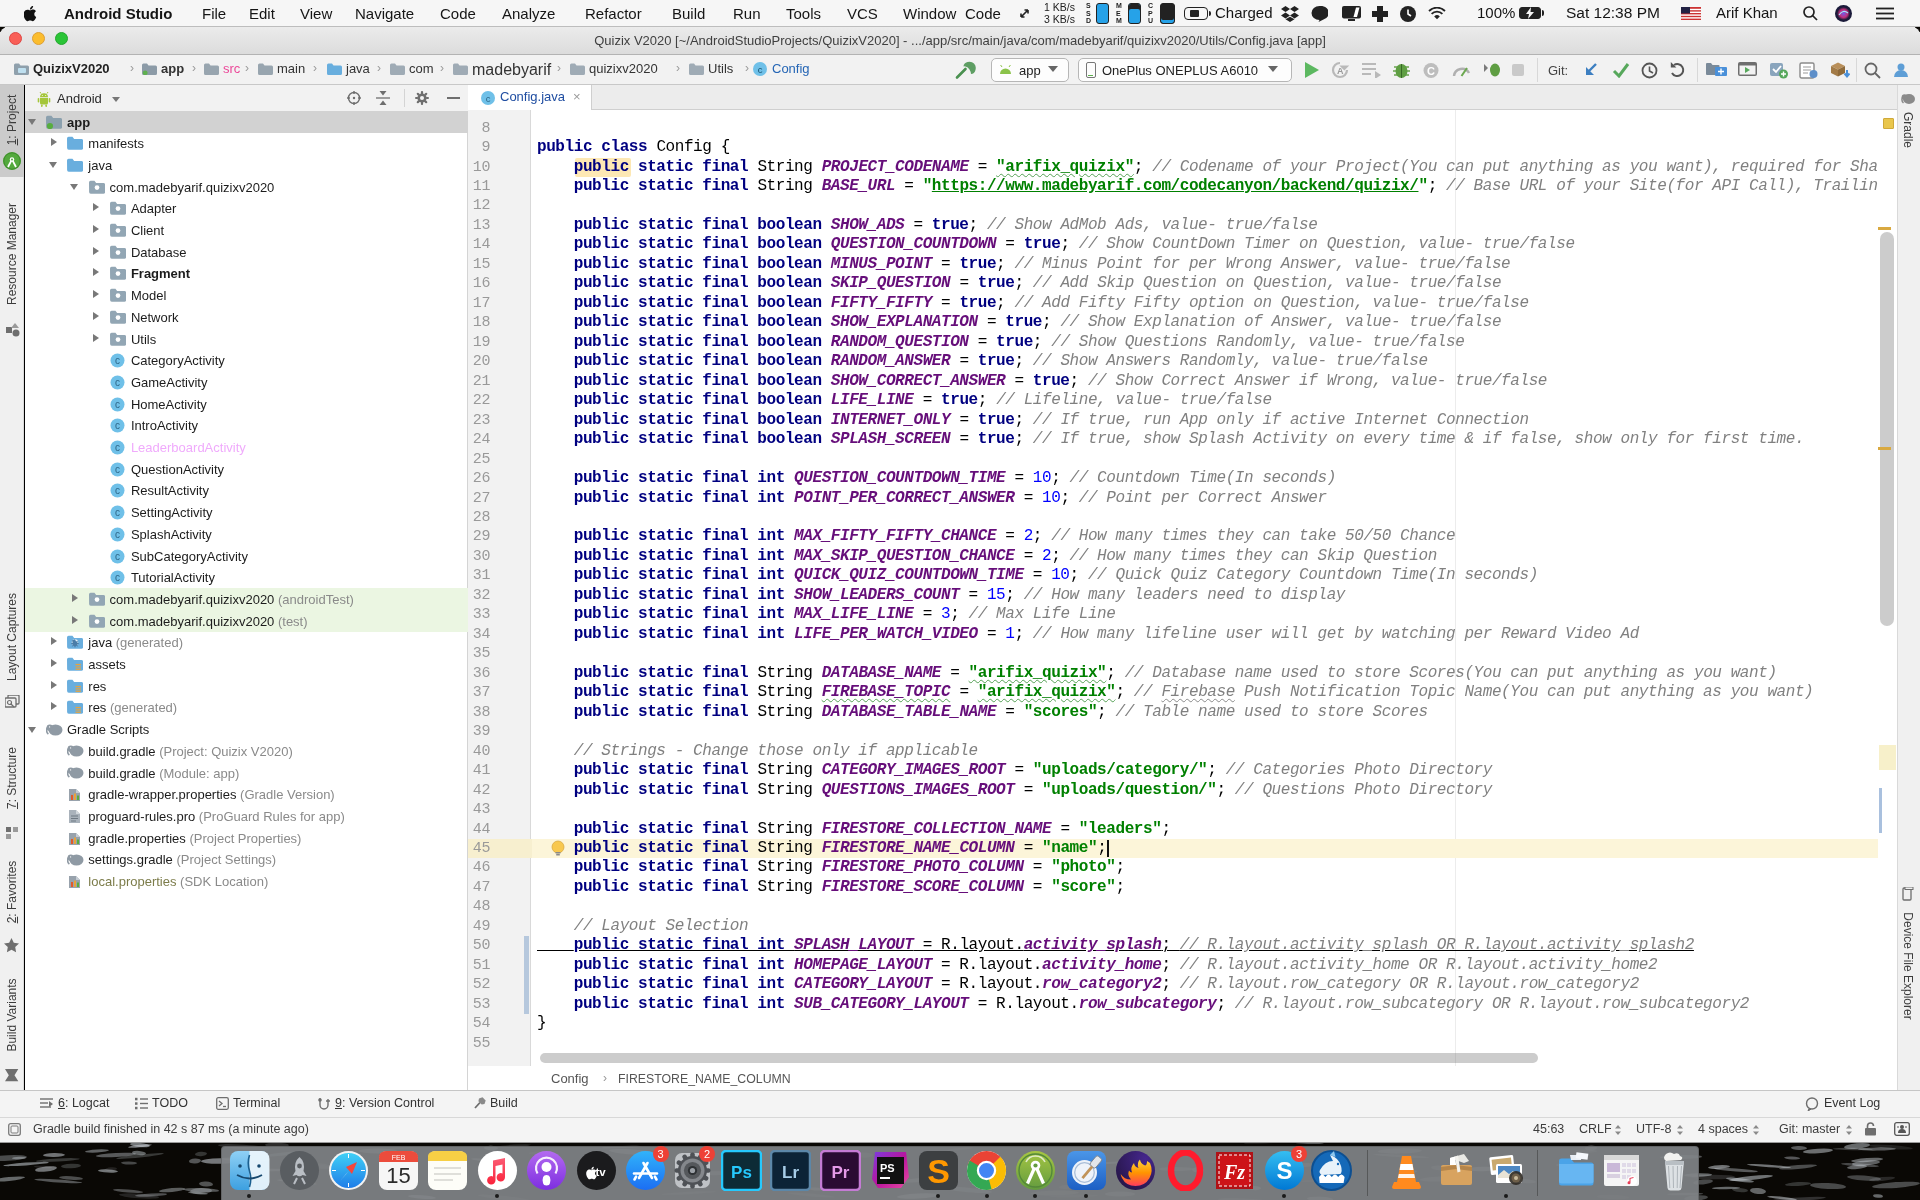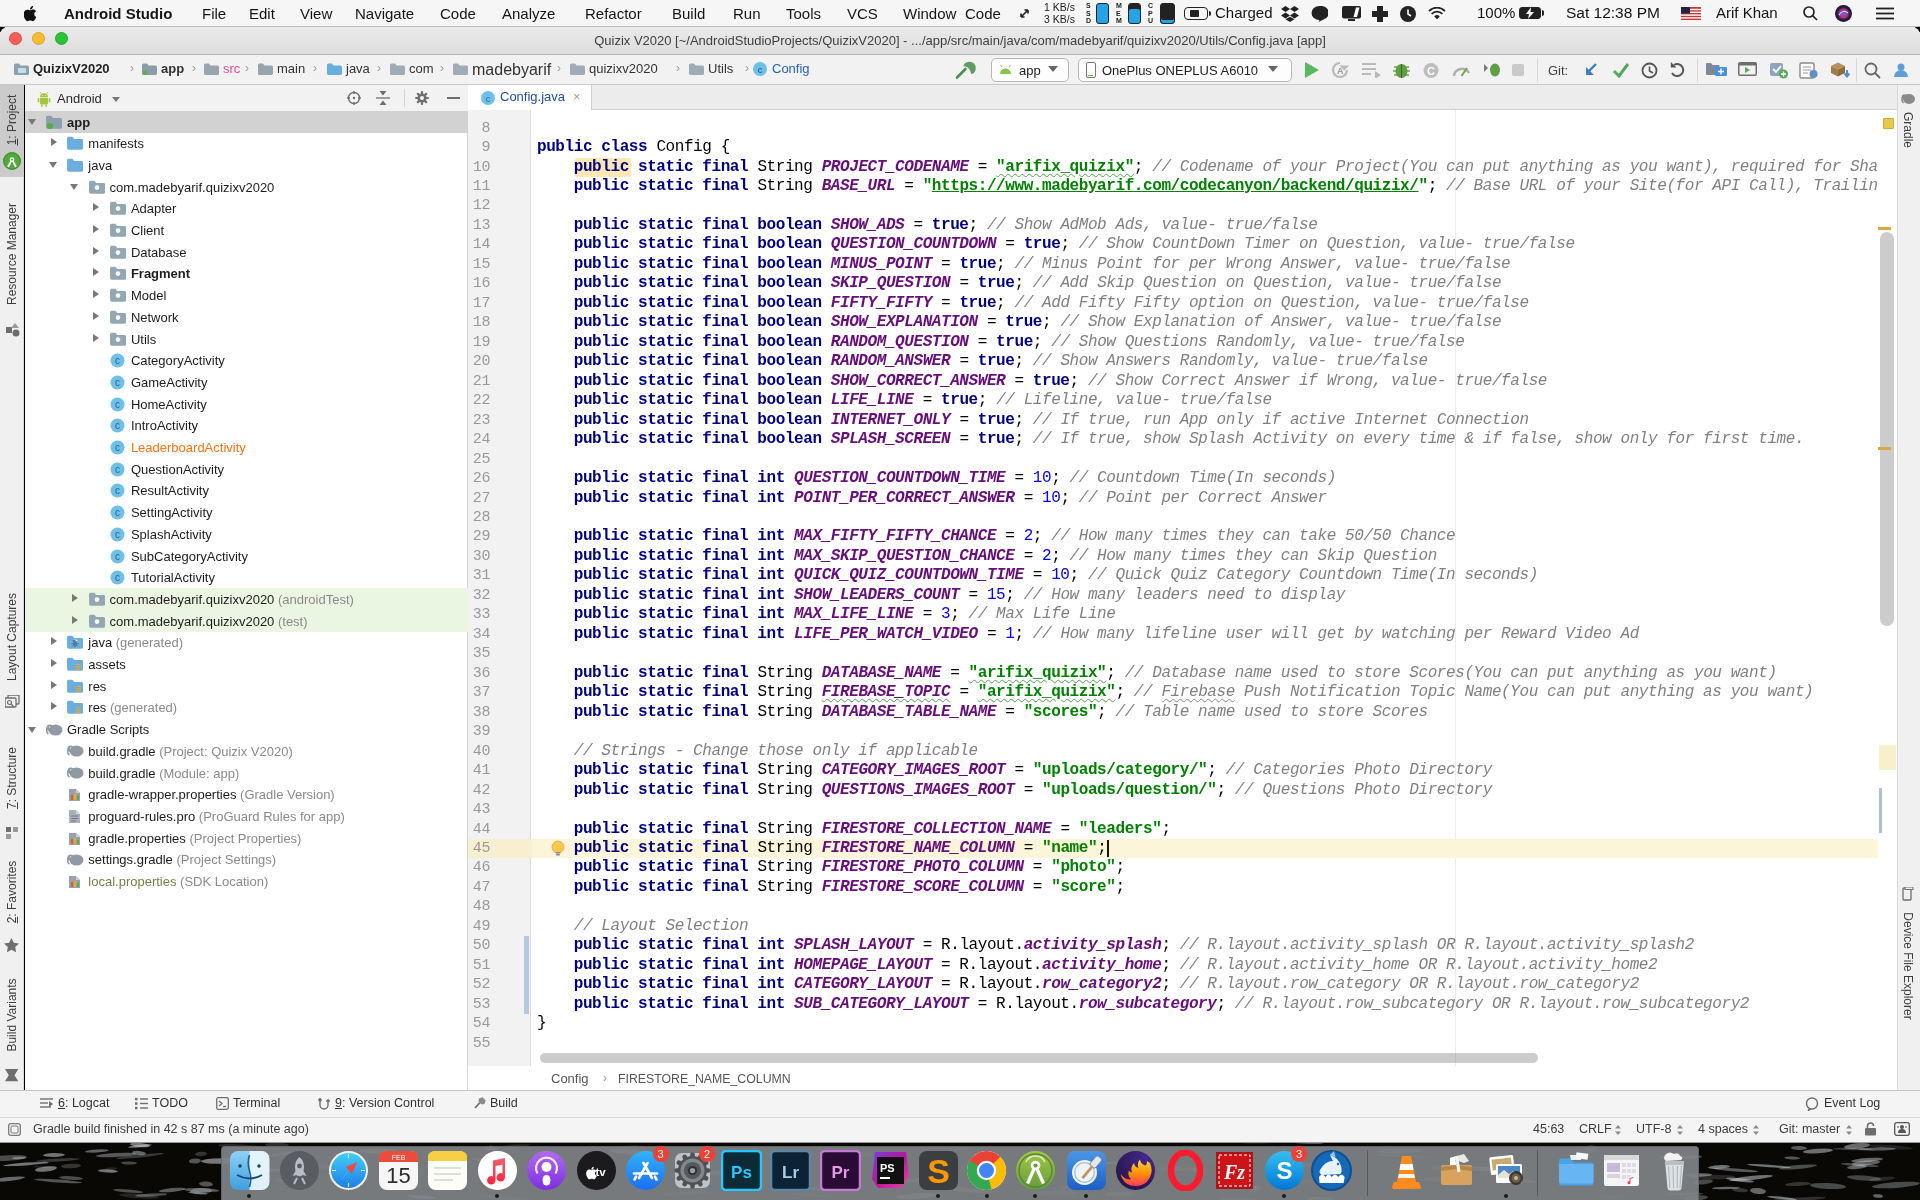--- a/index.html
+++ b/index.html
@@ -605,21 +605,21 @@
 <div class="tree" style="left:130.9px;top:396.59999999999997px;font-weight:normal;color:#1c1c1c;">HomeActivity</div>
 <svg class="abs" style="left:109.9px;top:418.3px" width="15" height="15">
     <circle cx="7.5" cy="7.5" r="7" fill="#6fc0e8"></circle>
     <text x="7.5" y="11" font-size="10" text-anchor="middle" fill="#2d6587" font-family="Liberation Sans">c</text>
   </svg>
 <div class="tree" style="left:130.9px;top:418.3px;font-weight:normal;color:#1c1c1c;">IntroActivity</div>
 <svg class="abs" style="left:109.9px;top:440.0px" width="15" height="15">
     <circle cx="7.5" cy="7.5" r="7" fill="#6fc0e8"></circle>
     <text x="7.5" y="11" font-size="10" text-anchor="middle" fill="#2d6587" font-family="Liberation Sans">c</text>
   </svg>
-<div class="tree" style="left:130.9px;top:440.0px;font-weight:normal;color:#f97316;">LeaderboardActivity</div>
+<div class="tree" style="left:130.9px;top:440.0px;font-weight:normal;color:#f0abfc;">LeaderboardActivity</div>
 <svg class="abs" style="left:109.9px;top:461.7px" width="15" height="15">
     <circle cx="7.5" cy="7.5" r="7" fill="#6fc0e8"></circle>
     <text x="7.5" y="11" font-size="10" text-anchor="middle" fill="#2d6587" font-family="Liberation Sans">c</text>
   </svg>
 <div class="tree" style="left:130.9px;top:461.7px;font-weight:normal;color:#1c1c1c;">QuestionActivity</div>
 <svg class="abs" style="left:109.9px;top:483.4px" width="15" height="15">
     <circle cx="7.5" cy="7.5" r="7" fill="#6fc0e8"></circle>
     <text x="7.5" y="11" font-size="10" text-anchor="middle" fill="#2d6587" font-family="Liberation Sans">c</text>
   </svg>
 <div class="tree" style="left:130.9px;top:483.4px;font-weight:normal;color:#1c1c1c;">ResultActivity</div>
@@ -844,21 +844,21 @@
 <div class="ln" style="left:-28px;top:728.99px;">45</div>
 <div class="cl" style="left:69px;top:728.99px;">    <span class="k">public static final </span>String <span class="f">FIRESTORE_NAME_COLUMN</span> = <span class="s">"name"</span>;</div>
 <div class="ln" style="left:-28px;top:748.4599999999999px;">46</div>
 <div class="cl" style="left:69px;top:748.4599999999999px;">    <span class="k">public static final </span>String <span class="f">FIRESTORE_PHOTO_COLUMN</span> = <span class="s">"photo"</span>;</div>
 <div class="ln" style="left:-28px;top:767.93px;">47</div>
 <div class="cl" style="left:69px;top:767.93px;">    <span class="k">public static final </span>String <span class="f">FIRESTORE_SCORE_COLUMN</span> = <span class="s">"score"</span>;</div>
 <div class="ln" style="left:-28px;top:787.4px;">48</div>
 <div class="ln" style="left:-28px;top:806.87px;">49</div>
 <div class="cl" style="left:69px;top:806.87px;">    <span class="c">// Layout Selection</span></div>
 <div class="ln" style="left:-28px;top:826.34px;">50</div>
-<div class="cl" style="left:69px;top:826.34px;">    <span class="k">public static final int </span><span class="f">SPLASH_LAYOUT</span> = R.layout.<span class="f">activity_splash</span>; <span class="c">// R.layout.activity_splash OR R.layout.activity_splash2</span></div>
+<div class="cl" style="left:69px;top:826.34px;text-decoration:underline;">    <span class="k">public static final int </span><span class="f">SPLASH_LAYOUT</span> = R.layout.<span class="f">activity_splash</span>; <span class="c">// R.layout.activity_splash OR R.layout.activity_splash2</span></div>
 <div class="ln" style="left:-28px;top:845.81px;">51</div>
 <div class="cl" style="left:69px;top:845.81px;">    <span class="k">public static final int </span><span class="f">HOMEPAGE_LAYOUT</span> = R.layout.<span class="f">activity_home</span>; <span class="c">// R.layout.activity_home OR R.layout.activity_home2</span></div>
 <div class="ln" style="left:-28px;top:865.28px;">52</div>
 <div class="cl" style="left:69px;top:865.28px;">    <span class="k">public static final int </span><span class="f">CATEGORY_LAYOUT</span> = R.layout.<span class="f">row_category2</span>; <span class="c">// R.layout.row_category OR R.layout.row_category2</span></div>
 <div class="ln" style="left:-28px;top:884.75px;">53</div>
 <div class="cl" style="left:69px;top:884.75px;">    <span class="k">public static final int </span><span class="f">SUB_CATEGORY_LAYOUT</span> = R.layout.<span class="f">row_subcategory</span>; <span class="c">// R.layout.row_subcategory OR R.layout.row_subcategory2</span></div>
 <div class="ln" style="left:-28px;top:904.2199999999999px;">54</div>
 <div class="cl" style="left:69px;top:904.2199999999999px;">}</div>
 <div class="ln" style="left:-28px;top:923.6899999999998px;">55</div>
 </div>

